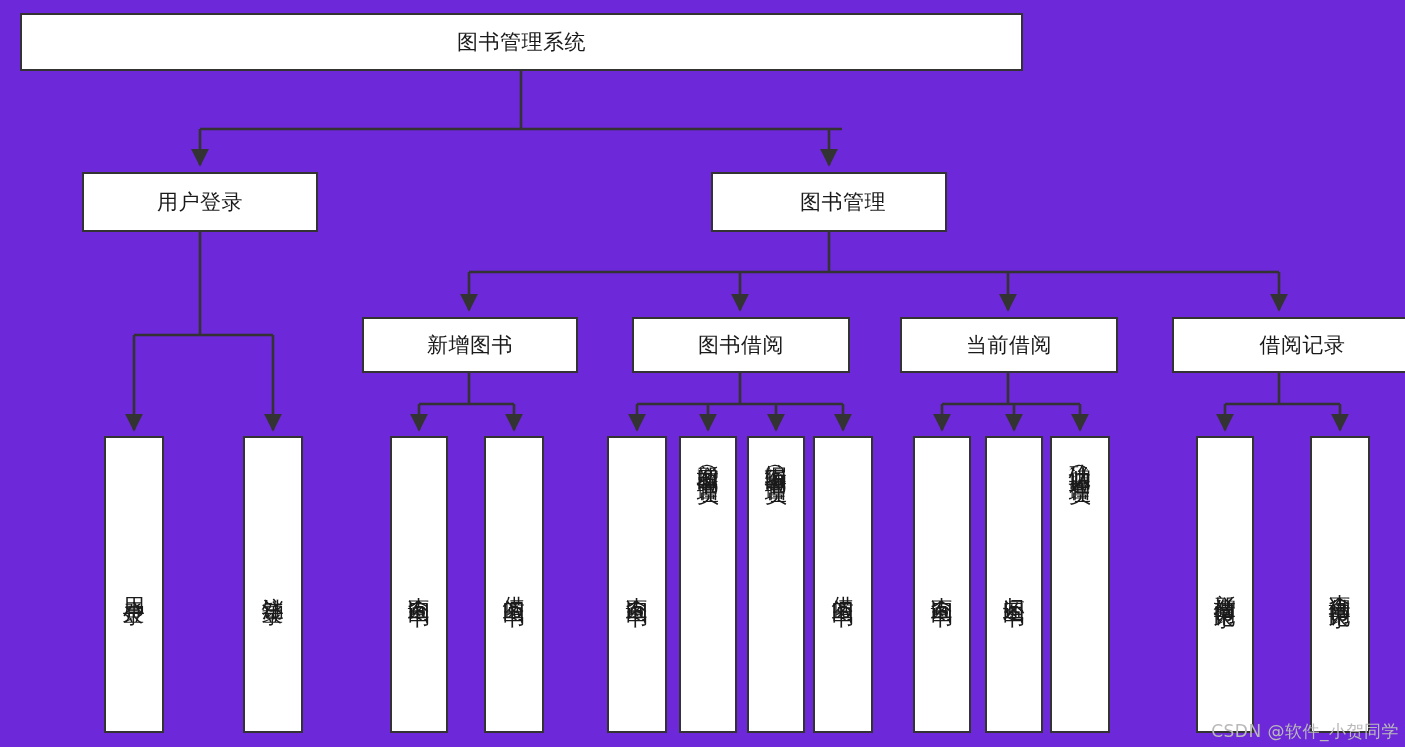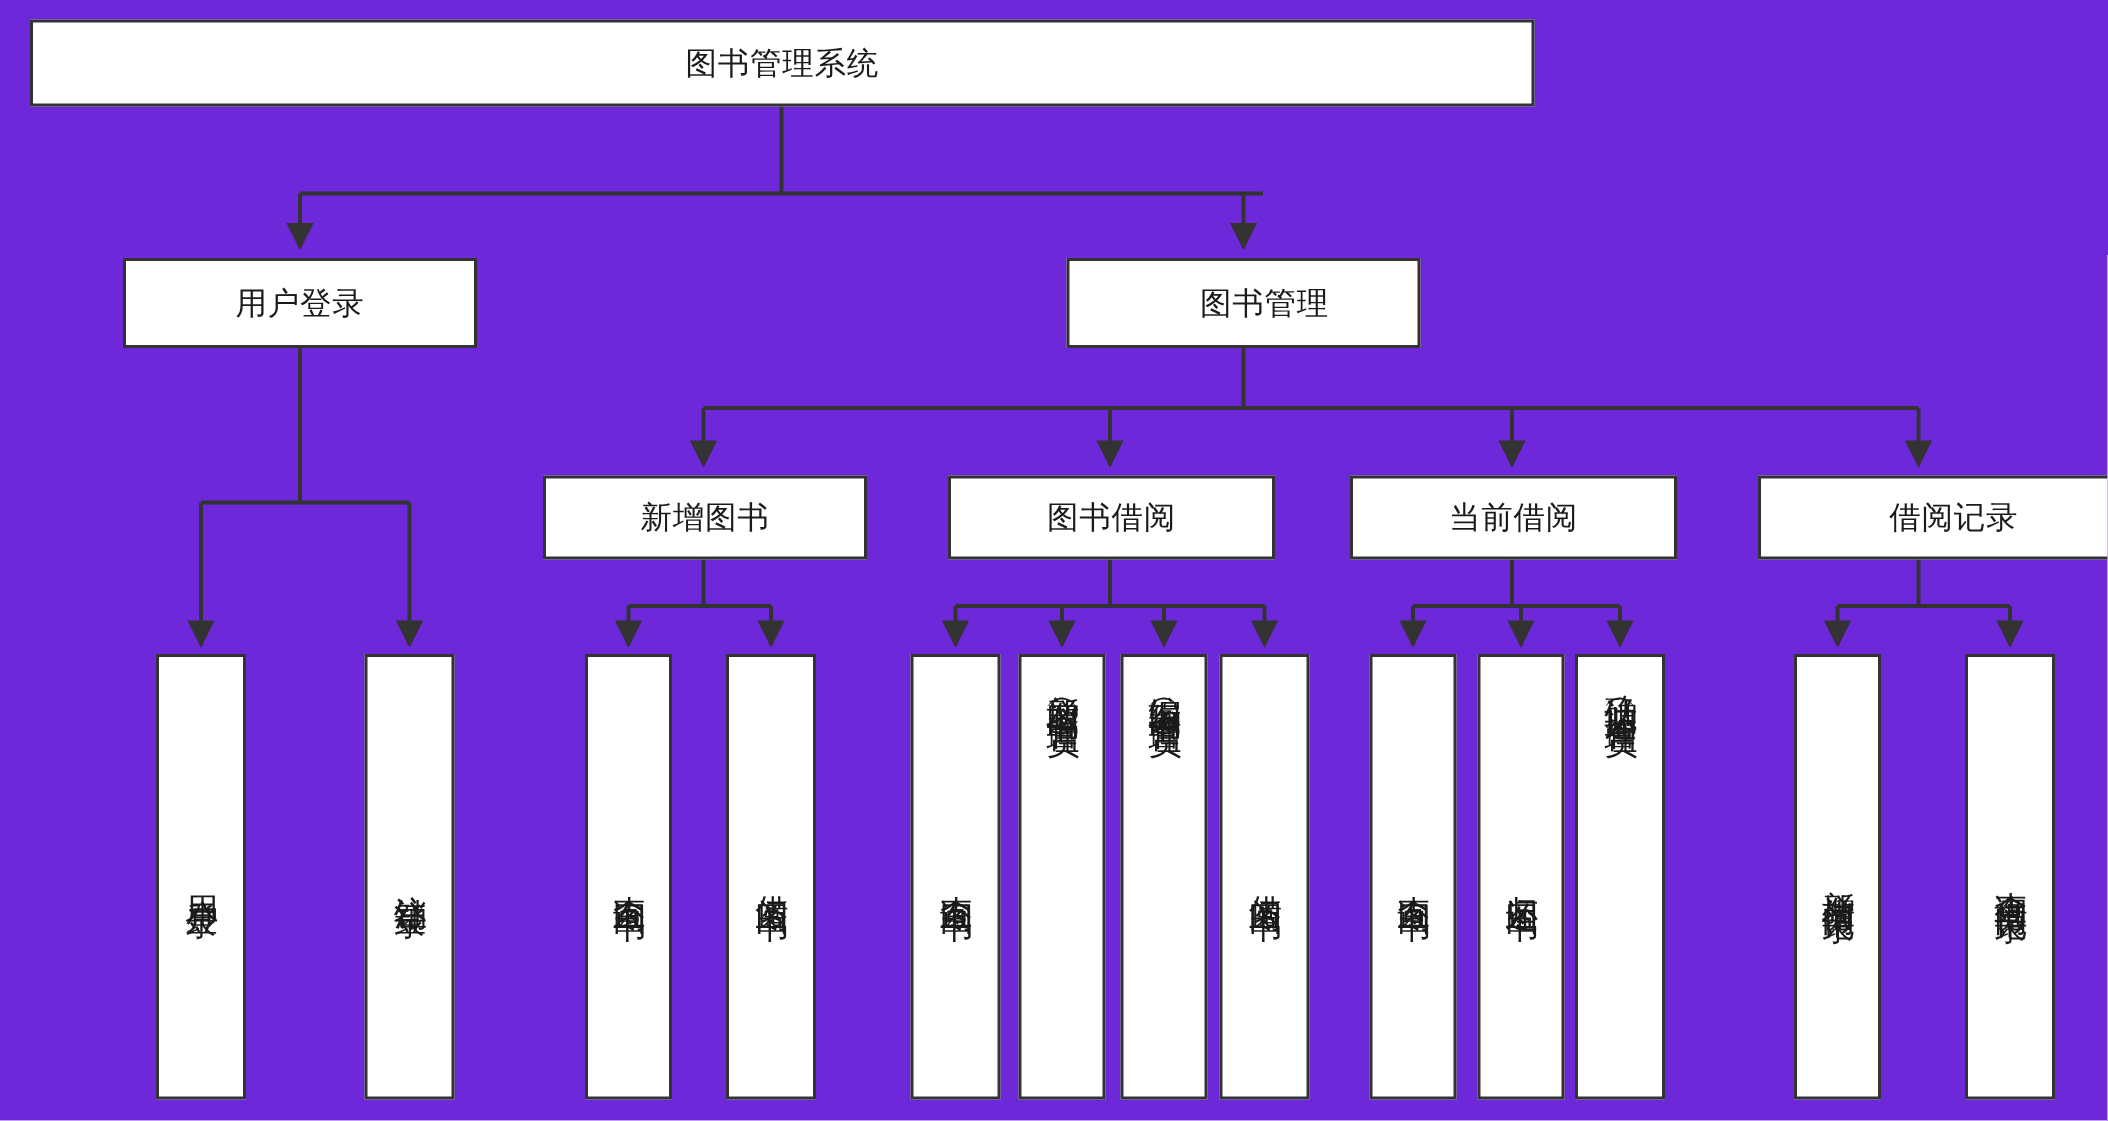--- a/index.html
+++ b/index.html
@@ -180,13 +180,14 @@
   <div class="node vertical" id="node-leaf-10" style="left: 1050px; top: 436px; width: 60px; height: 297px;">
     <span class="node-label">确认归还（管理员）</span>
   </div>
   <div class="node vertical v-mid" id="node-leaf-11" style="left: 1196px; top: 436px; width: 58px; height: 297px;">
     <span class="node-label">新增借阅记录</span>
   </div>
   <div class="node vertical v-mid" id="node-leaf-12" style="left: 1310px; top: 436px; width: 60px; height: 297px;">
     <span class="node-label">查询借阅记录</span>
   </div>
 
+  <div class="watermark">CSDN @软件_小贺同学</div>
 </div>
 
 </body></html>

